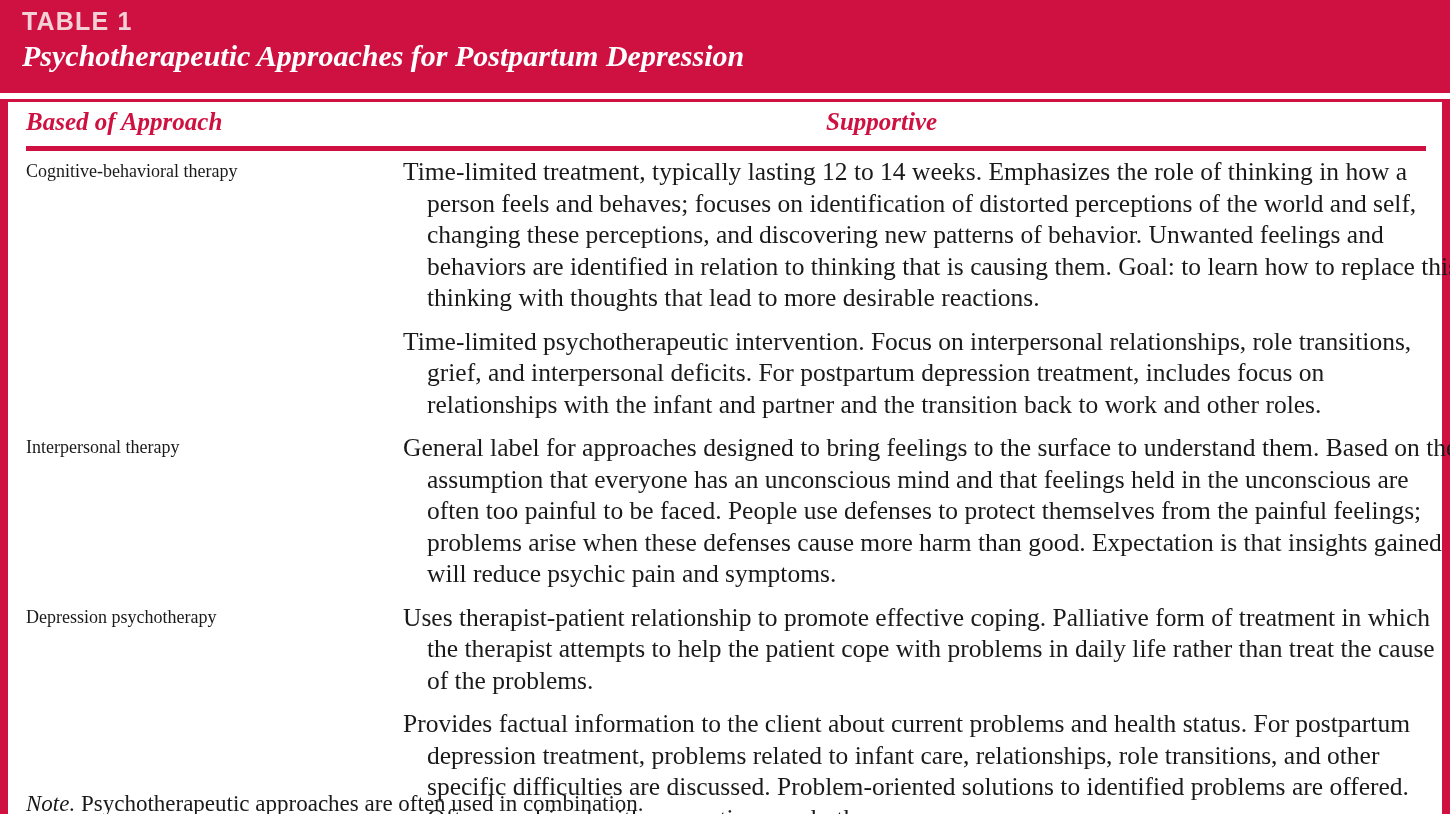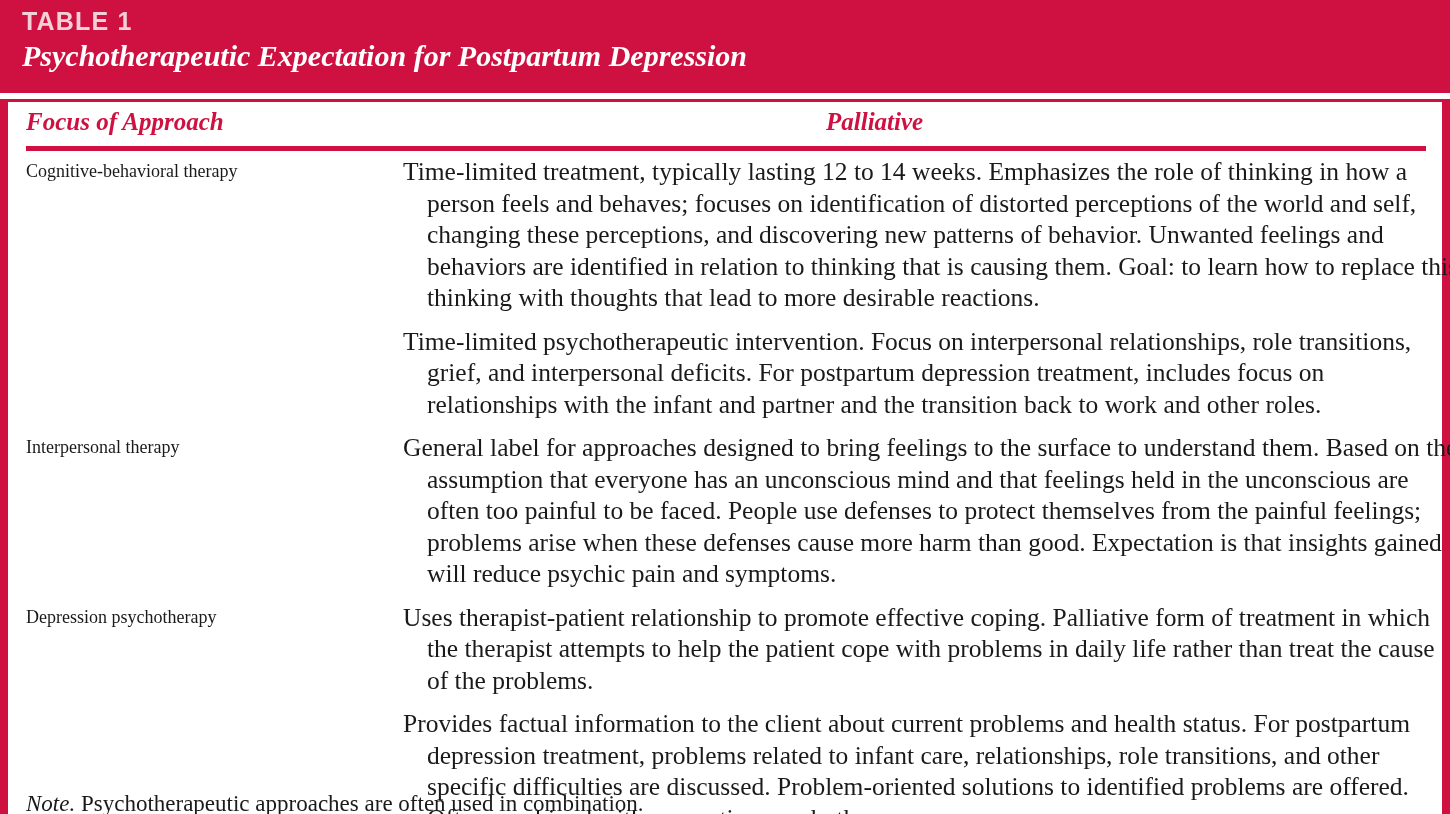--- a/index.html
+++ b/index.html
@@ -146,29 +146,29 @@
     font-style: italic;
   }
 </style>
 </head>
 <body>
 
 <div class="table-figure">
 
   <div class="title-band">
     <div class="table-label">TABLE 1</div>
-    <div class="table-title">Psychotherapeutic Expectation for Postpartum Depression</div>
+    <div class="table-title">Psychotherapeutic Approaches for Postpartum Depression</div>
   </div>
 
   <div class="table-box">
     <div class="table-inner">
 
       <div class="col-head-row">
-        <div class="col-head col-head-type">Focus of Approach</div>
-        <div class="col-head col-head-desc">Palliative</div>
+        <div class="col-head col-head-type">Based of Approach</div>
+        <div class="col-head col-head-desc">Supportive</div>
       </div>
       <div class="head-rule"></div>
 
       <div class="rows">
 
         <div class="row">
           <div class="cell-type">Cognitive-behavioral therapy</div>
           <div class="cell-desc">Time-limited treatment, typically lasting 12 to 14 weeks. Emphasizes the role of thinking in how a person feels and behaves; focuses on identification of distorted perceptions of the world and self, changing these perceptions, and discovering new patterns of behavior. Unwanted feelings and behaviors are identified in relation to thinking that is causing them. Goal: to learn how to replace this thinking with thoughts that lead to more desirable reactions.</div>
         </div>
 

